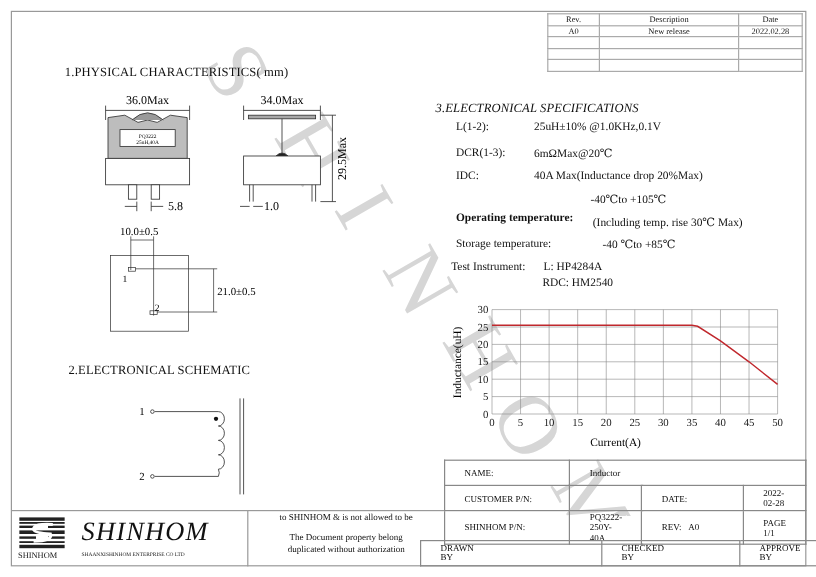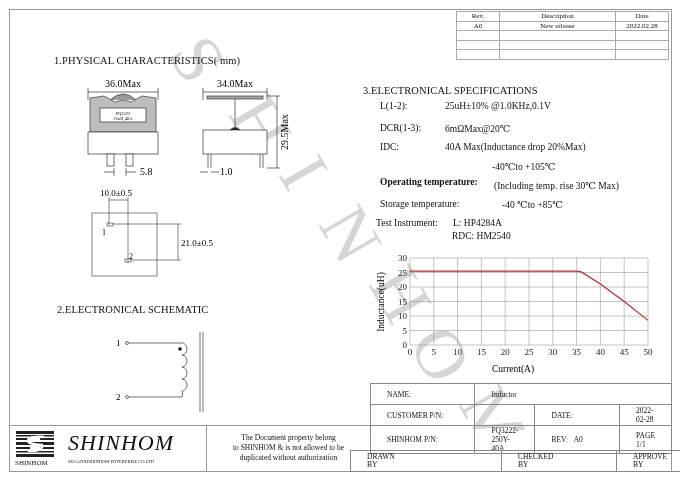--- a/index.html
+++ b/index.html
@@ -138,21 +138,21 @@
     <line x1="82" y1="67" x2="29" y2="67"></line>
     <circle cx="27" cy="67" r="1.5"></circle>
     <line x1="100" y1="2" x2="100" y2="82"></line>
     <line x1="103" y1="2" x2="103" y2="82"></line>
   </g>
   <circle cx="80" cy="19" r="1.8" fill="#111"></circle>
   <text x="16" y="16" font-size="9">1</text>
   <text x="16" y="70" font-size="9">2</text>
 </svg>
 
-<div class="abs sec-title" style="left:363px;top:85px;">3.ELECTRONICAL  SPECIFICATIONS</div>
+<div class="abs sec-title" style="left:363px;top:85px;font-style:italic;">3.ELECTRONICAL  SPECIFICATIONS</div>
 <div class="spec" style="left:380px;top:101px;">L(1-2):</div>
 <div class="spec" style="left:445px;top:101px;text-align:right;">25uH±10% @1.0KHz,0.1V</div>
 <div class="spec" style="left:380px;top:123px;">DCR(1-3):</div>
 <div class="spec" style="left:445px;top:123px;">6mΩMax@20℃</div>
 <div class="spec" style="left:380px;top:142px;">IDC:</div>
 <div class="spec" style="left:445px;top:142px;">40A Max(Inductance drop 20%Max)</div>
 <div class="spec" style="left:380px;top:177px;font-weight:bold;">Operating temperature:</div>
 <div class="spec" style="left:492px;top:161px;">-40℃to +105℃</div>
 <div class="spec" style="left:494px;top:180px;">(Including temp. rise 30℃ Max)</div>
 <div class="spec" style="left:380px;top:199px;">Storage temperature:</div>
@@ -259,16 +259,16 @@
       <rect x="0" y="20" width="38" height="1.5"></rect>
         <rect x="0" y="23" width="38" height="3"></rect>
     </g>
     <path d="M28 6 Q12 5 12 10 Q12 13 26 14 Q28 20 12 20" stroke="#fff" stroke-width="2.5" fill="none"></path>
   </svg>
   <div class="abs" style="left:5px;top:33px;font-size:7px;">SHINHOM</div>
   <div class="abs" style="left:58px;top:4px;font-size:22px;font-style:italic;letter-spacing:1px;">SHINHOM</div>
   <div class="abs" style="left:58px;top:33px;font-size:4.5px;">SHAANXISHINHOM ENTERPRISE CO LTD</div>
 </div>
 <div class="notice">
+  <div>to SHINHOM &amp; is not allowed to be</div>
   <div style="margin-top:7px">The Document property belong</div>
-  <div>to SHINHOM &amp; is not allowed to be</div>
   <div>duplicated without authorization</div>
 </div>
 
 </body></html>

